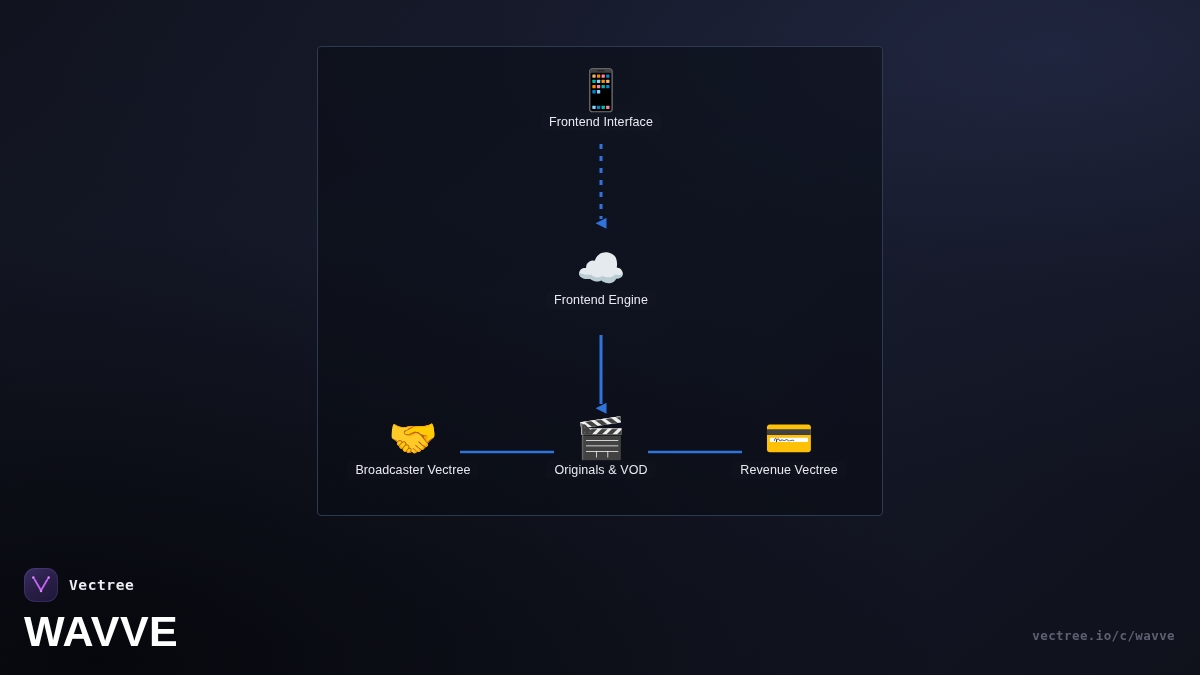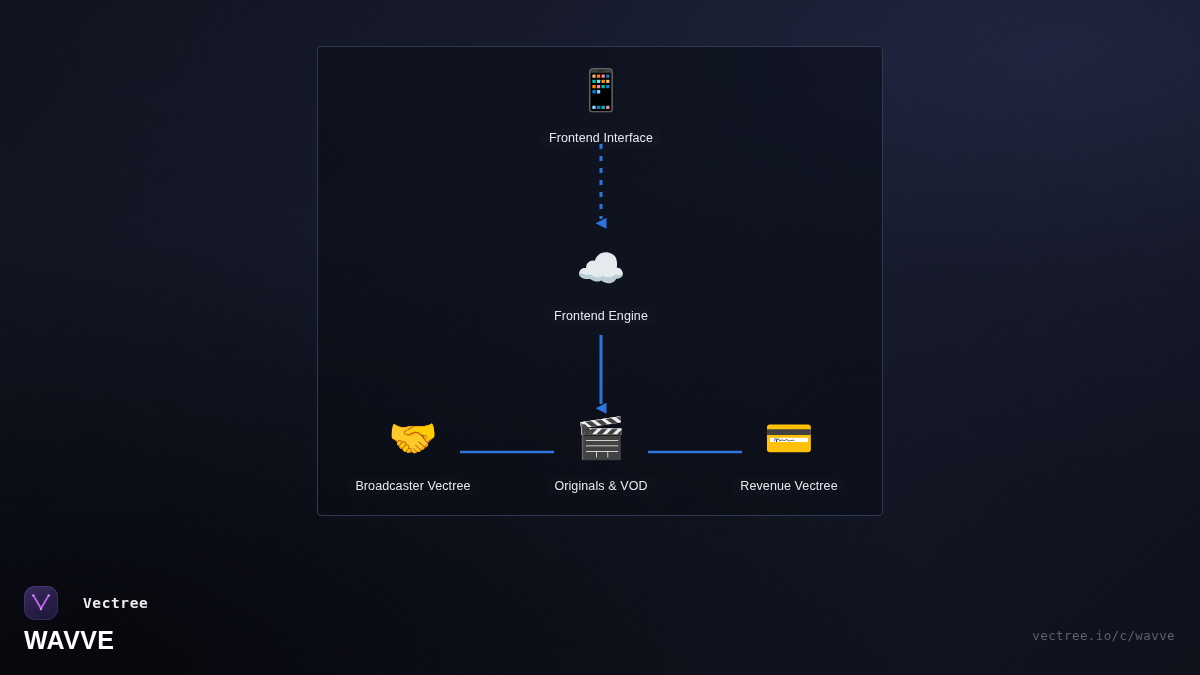--- a/index.html
+++ b/index.html
@@ -48,21 +48,21 @@
 
   .node-icon {
     font-size:40px;
     line-height:46px;
     height:46px;
     display:block;
     user-select:none;
   }
 
   .node-label {
-    margin-top:16px;
+    margin-top:0;
     font-size:12.5px;
     color:#e9eaf0;
     letter-spacing:0.1px;
     white-space:nowrap;
     padding:2px 8px;
     border-radius:4px;
     background:rgba(255,255,255,0.012);
   }
 
   
@@ -81,21 +81,21 @@
 
   
   #brand-block {
     position:absolute;
     left:24px; bottom:22px;
   }
 
   #brand-row {
     display:flex;
     align-items:center;
-    gap:25px;
+    gap:11px;
     margin-bottom:8px;
   }
 
   #brand-mark {
     width:34px; height:34px;
     border-radius:11px;
     background:linear-gradient(150deg,#3b2d63 0%,#271d45 55%,#1e1838 100%);
     display:flex;
     align-items:center;
     justify-content:center;
@@ -104,34 +104,35 @@
 
   #brand-name {
     font-family:"DejaVu Sans Mono", monospace;
     font-size:14.5px;
     font-weight:bold;
     color:#eceef4;
     letter-spacing:0.6px;
   }
 
   #brand-title {
-    font-size:25px;
+    font-size:43px;
     font-weight:bold;
     color:#ffffff;
     letter-spacing:0.4px;
     line-height:1;
   }
 
   #watermark-url {
     position:absolute;
     right:25px; bottom:32px;
     font-family:"DejaVu Sans Mono", monospace;
     font-size:12.5px;
     color:#5d6070;
     letter-spacing:0.4px;
+    font-weight:bold;
   }
 </style>
 </head>
 <body>
 
 <div id="bg-sheen"></div>
 
 <div id="diagram-card">
 
   <svg id="edges" viewBox="0 0 566 470">

